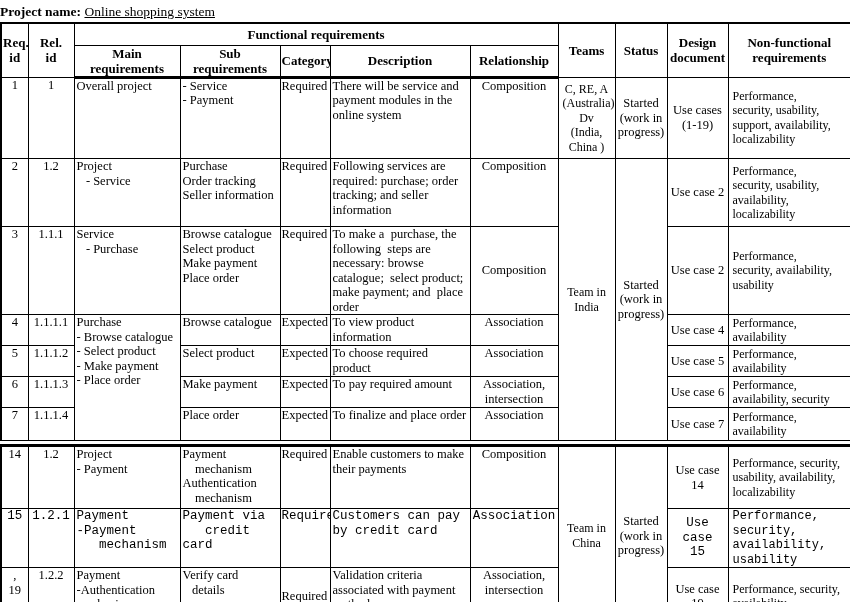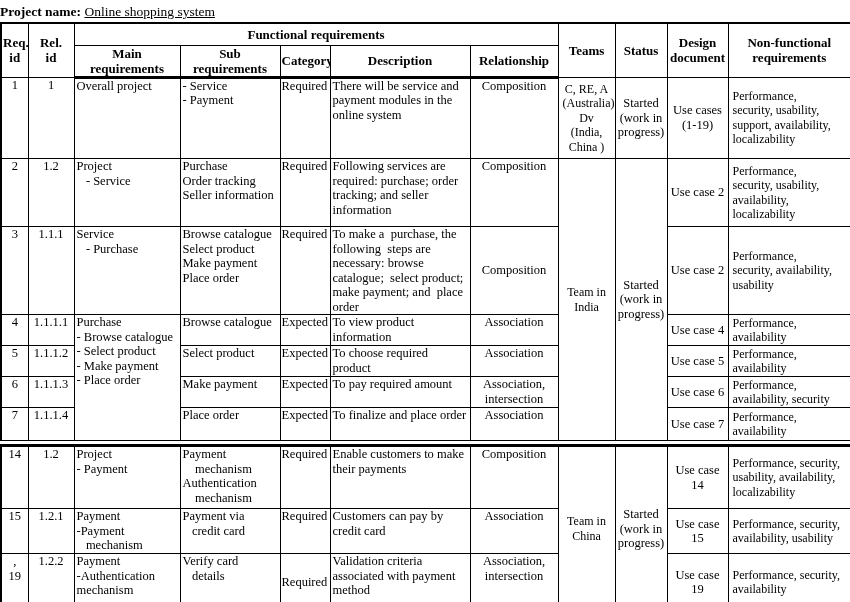--- a/index.html
+++ b/index.html
@@ -18,21 +18,21 @@
   .block2{border:2px solid #000;border-top-width:3px;}
   .block1 thead tr:last-child th{border-bottom:3px solid #000;}
   td.c{text-align:center;}
   td.vm{vertical-align:middle;}
   td.cat{padding:0 1px;}
   td.nfr{font-size:12px;padding:0 1px 0 4px;vertical-align:middle;}
   td.teamcell{padding:4px;font-size:12px;}
   .hr1{height:22px;} .hr2{height:30px;}
   .r1{height:62px;} .r2{height:68px;} .r3{height:87px;}
   .r4{height:31px;} .r5{height:31px;} .r6{height:31px;} .r7{height:33px;}
-  .r14{height:63px;} .r15{height:45px;} .r19{height:58px;}
+  .r14{height:63px;} .r15{height:45px;font-family:Liberation Mono, monospace;} .r19{height:58px;}
   .block-gap{height:3px;}
 </style>
 </head>
 <body>
 
 <div class="doc-header">
   <div class="hline1">
     <span><b>Project name:</b> <u>Online shopping system</u></span>
   </div>
 </div>

